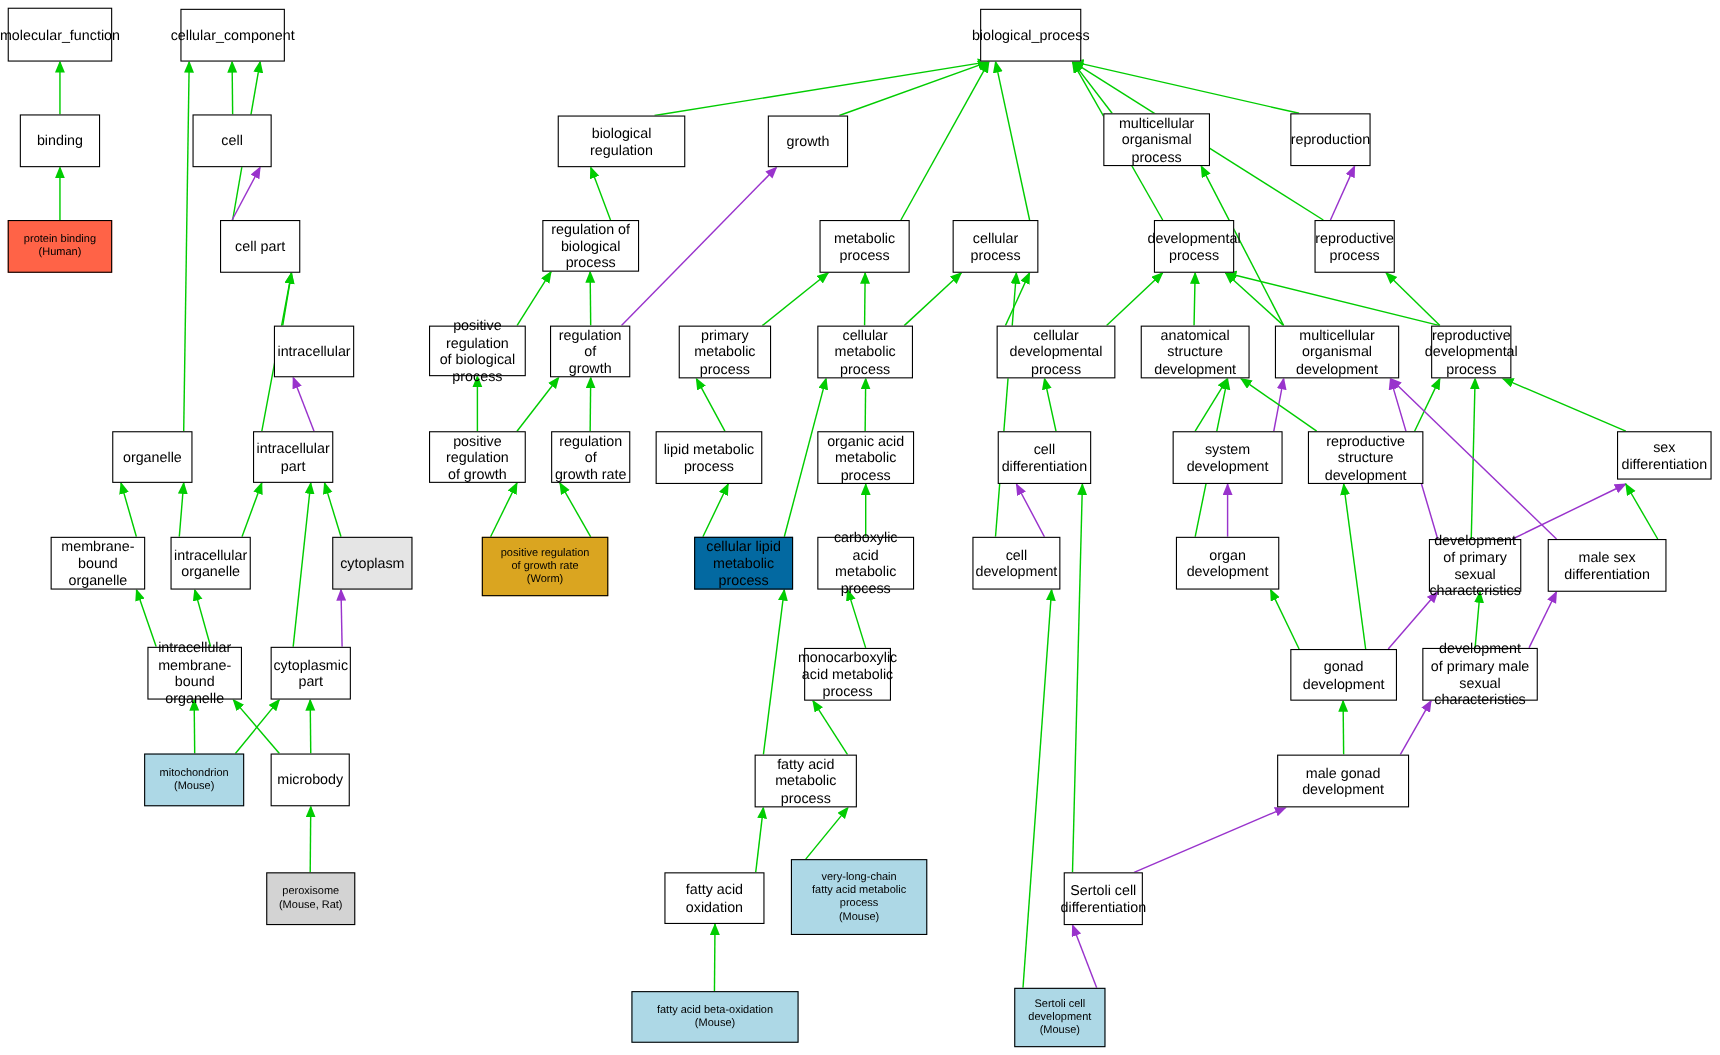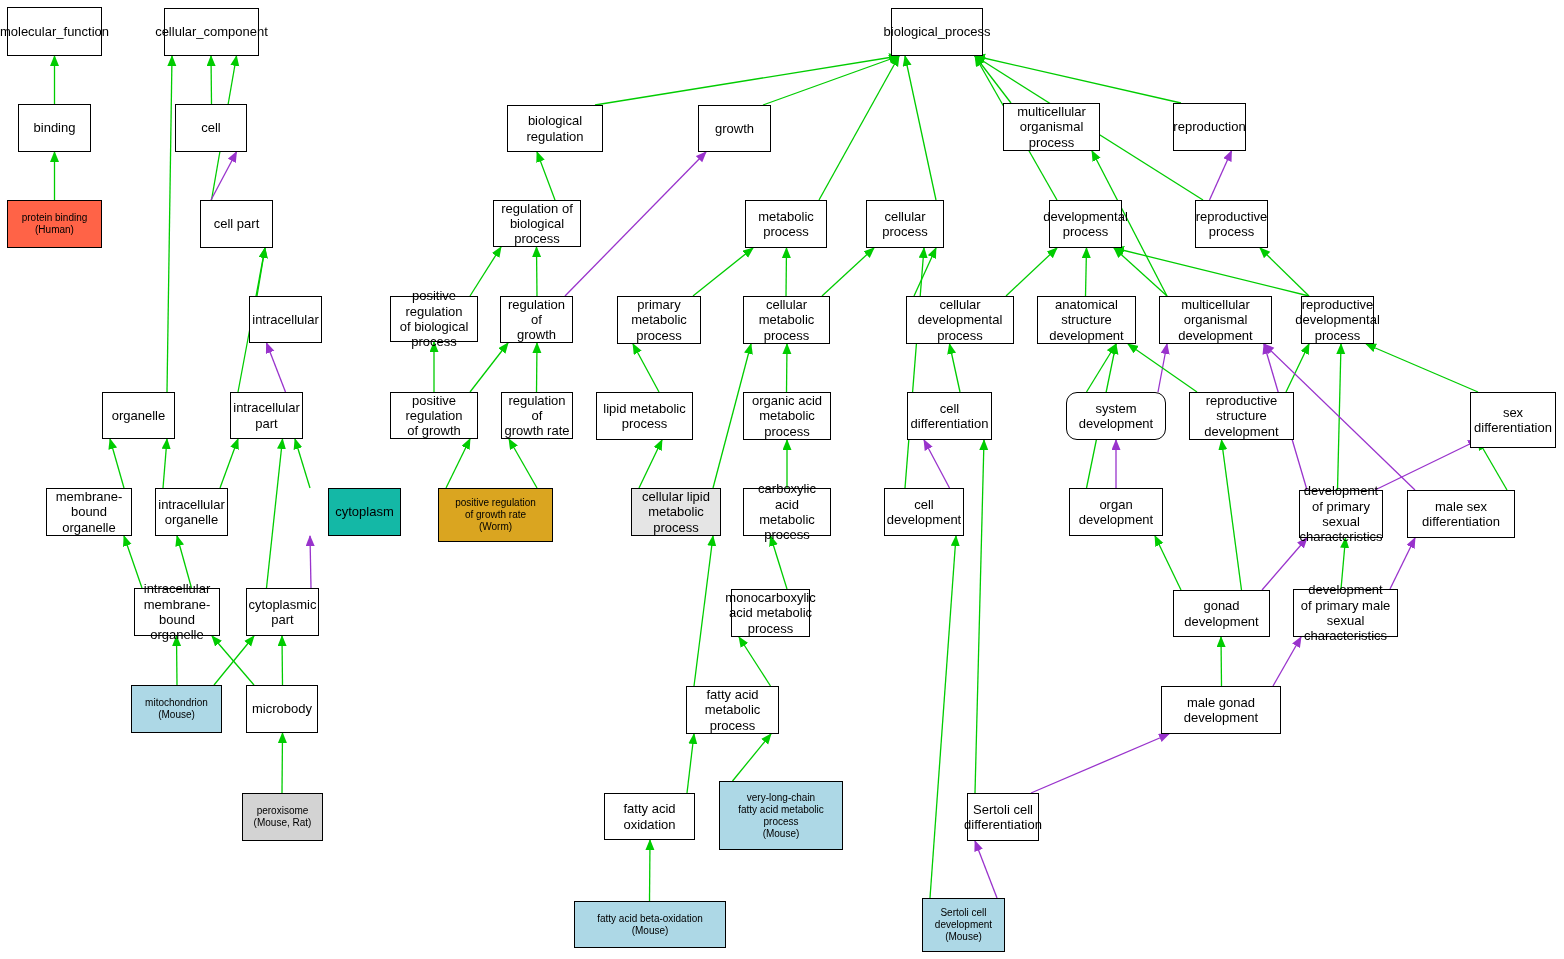--- a/index.html
+++ b/index.html
@@ -121,32 +121,32 @@
 (Human)</div>
     <div class="node" style="left: 200px; top: 200px; width: 73px; height: 48px; background: rgb(255, 255, 255);">cell part</div>
     <div class="node" style="left: 249px; top: 296px; width: 73px; height: 47px; background: rgb(255, 255, 255);">intracellular</div>
     <div class="node" style="left: 102px; top: 392px; width: 73px; height: 47px; background: rgb(255, 255, 255);">organelle</div>
     <div class="node" style="left: 230px; top: 392px; width: 73px; height: 47px; background: rgb(255, 255, 255);">intracellular
 part</div>
     <div class="node" style="left: 46px; top: 488px; width: 86px; height: 48px; background: rgb(255, 255, 255);">membrane-bound
 organelle</div>
     <div class="node" style="left: 155px; top: 488px; width: 73px; height: 48px; background: rgb(255, 255, 255);">intracellular
 organelle</div>
-    <div class="node" style="left: 302px; top: 488px; width: 73px; height: 48px; background: #14b8a6; margin-left: 26px;">cytoplasm</div>
+    <div class="node" style="left: 302px; top: 488px; width: 73px; height: 48px; background: #e5e5e5;">cytoplasm</div>
     <div class="node" style="left: 134px; top: 588px; width: 86px; height: 48px; background: rgb(255, 255, 255);">intracellular
 membrane-bound
 organelle</div>
     <div class="node" style="left: 246px; top: 588px; width: 73px; height: 48px; background: rgb(255, 255, 255);">cytoplasmic
 part</div>
     <div class="node annotated" style="left: 131px; top: 685px; width: 91px; height: 48px; background: rgb(173, 216, 230);">mitochondrion
 (Mouse)</div>
     <div class="node" style="left: 246px; top: 685px; width: 72px; height: 48px; background: rgb(255, 255, 255);">microbody</div>
     <div class="node annotated" style="left: 242px; top: 793px; width: 81px; height: 48px; background: rgb(211, 211, 211);">peroxisome
 (Mouse, Rat)</div>
-    <div class="node" style="left: 507px; top: 105px; width: 96px; height: 47px; background: rgb(255, 255, 255);">biological regulation</div>
+    <div class="node" style="left: 507px; top: 105px; width: 116px; height: 47px; background: rgb(255, 255, 255);">biological regulation</div>
     <div class="node" style="left: 698px; top: 105px; width: 73px; height: 47px; background: rgb(255, 255, 255);">growth</div>
     <div class="node" style="left: 493px; top: 200px; width: 88px; height: 47px; background: rgb(255, 255, 255);">regulation of
 biological process</div>
     <div class="node" style="left: 500px; top: 296px; width: 73px; height: 47px; background: rgb(255, 255, 255);">regulation of
 growth</div>
     <div class="node" style="left: 390px; top: 296px; width: 88px; height: 46px; background: rgb(255, 255, 255);">positive regulation
 of biological
 process</div>
     <div class="node" style="left: 390px; top: 392px; width: 88px; height: 47px; background: rgb(255, 255, 255);">positive regulation
 of growth</div>
@@ -157,21 +157,21 @@
 (Worm)</div>
     <div class="node" style="left: 745px; top: 200px; width: 82px; height: 48px; background: rgb(255, 255, 255);">metabolic process</div>
     <div class="node" style="left: 617px; top: 296px; width: 84px; height: 48px; background: rgb(255, 255, 255);">primary metabolic
 process</div>
     <div class="node" style="left: 743px; top: 296px; width: 87px; height: 48px; background: rgb(255, 255, 255);">cellular metabolic
 process</div>
     <div class="node" style="left: 596px; top: 392px; width: 97px; height: 48px; background: rgb(255, 255, 255);">lipid metabolic
 process</div>
     <div class="node" style="left: 743px; top: 392px; width: 88px; height: 48px; background: rgb(255, 255, 255);">organic acid
 metabolic process</div>
-    <div class="node" style="left: 631px; top: 488px; width: 90px; height: 48px; background: #e5e5e5;">cellular lipid
+    <div class="node" style="left: 631px; top: 488px; width: 90px; height: 48px; background: #0369a1;">cellular lipid
 metabolic process</div>
     <div class="node" style="left: 743px; top: 488px; width: 88px; height: 48px; background: rgb(255, 255, 255);">carboxylic acid
 metabolic process</div>
     <div class="node" style="left: 731px; top: 589px; width: 79px; height: 48px; background: rgb(255, 255, 255);">monocarboxylic
 acid metabolic
 process</div>
     <div class="node" style="left: 686px; top: 686px; width: 93px; height: 48px; background: rgb(255, 255, 255);">fatty acid metabolic
 process</div>
     <div class="node" style="left: 604px; top: 793px; width: 91px; height: 47px; background: rgb(255, 255, 255);">fatty acid oxidation</div>
     <div class="node annotated" style="left: 719px; top: 781px; width: 124px; height: 69px; background: rgb(173, 216, 230);">very-long-chain
@@ -191,23 +191,23 @@
 process</div>
     <div class="node" style="left: 906px; top: 296px; width: 108px; height: 48px; background: rgb(255, 255, 255);">cellular developmental
 process</div>
     <div class="node" style="left: 1037px; top: 296px; width: 99px; height: 48px; background: rgb(255, 255, 255);">anatomical structure
 development</div>
     <div class="node" style="left: 1159px; top: 296px; width: 113px; height: 48px; background: rgb(255, 255, 255);">multicellular
 organismal development</div>
     <div class="node" style="left: 1301px; top: 296px; width: 73px; height: 48px; background: rgb(255, 255, 255);">reproductive
 developmental
 process</div>
-    <div class="node" style="left: 1470px; top: 392px; width: 86px; height: 56px; background: rgb(255, 255, 255);">sex differentiation</div>
+    <div class="node" style="left: 1470px; top: 392px; width: 86px; height: 44px; background: rgb(255, 255, 255);">sex differentiation</div>
     <div class="node" style="left: 907px; top: 392px; width: 85px; height: 48px; background: rgb(255, 255, 255);">cell differentiation</div>
-    <div class="node" style="left: 1066px; top: 392px; width: 100px; height: 48px; background: rgb(255, 255, 255); border-radius: 11px;">system development</div>
+    <div class="node" style="left: 1066px; top: 392px; width: 100px; height: 48px; background: rgb(255, 255, 255);">system development</div>
     <div class="node" style="left: 1189px; top: 392px; width: 105px; height: 48px; background: rgb(255, 255, 255);">reproductive
 structure development</div>
     <div class="node" style="left: 884px; top: 488px; width: 80px; height: 48px; background: rgb(255, 255, 255);">cell development</div>
     <div class="node" style="left: 1069px; top: 488px; width: 94px; height: 48px; background: rgb(255, 255, 255);">organ development</div>
     <div class="node" style="left: 1299px; top: 490px; width: 84px; height: 48px; background: rgb(255, 255, 255);">development
 of primary sexual
 characteristics</div>
     <div class="node" style="left: 1407px; top: 490px; width: 108px; height: 48px; background: rgb(255, 255, 255);">male sex differentiation</div>
     <div class="node" style="left: 1293px; top: 589px; width: 105px; height: 48px; background: rgb(255, 255, 255);">development
 of primary male

